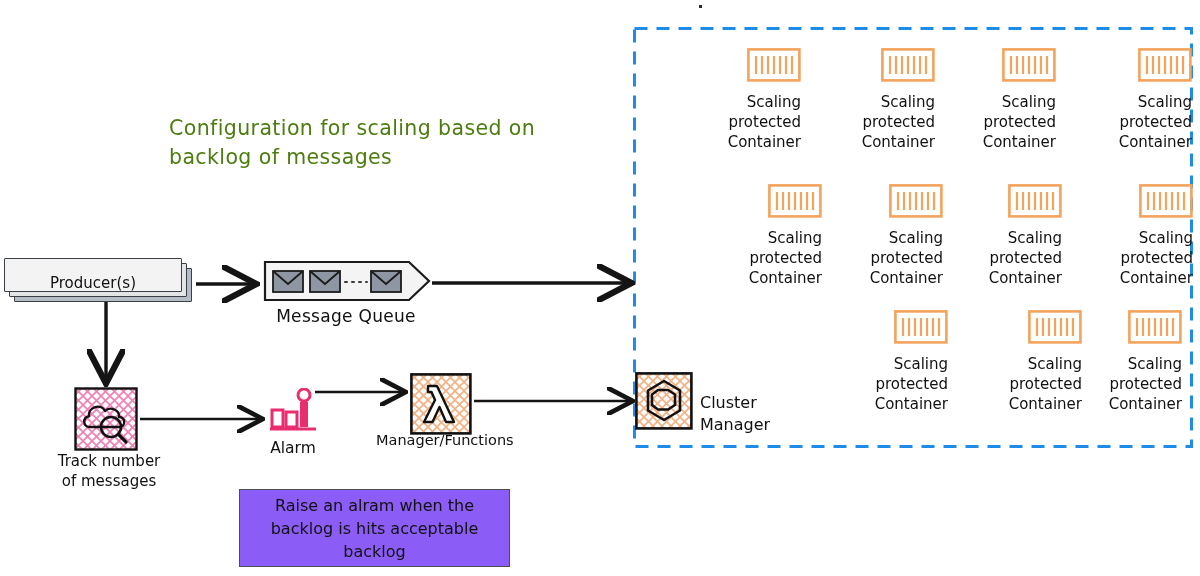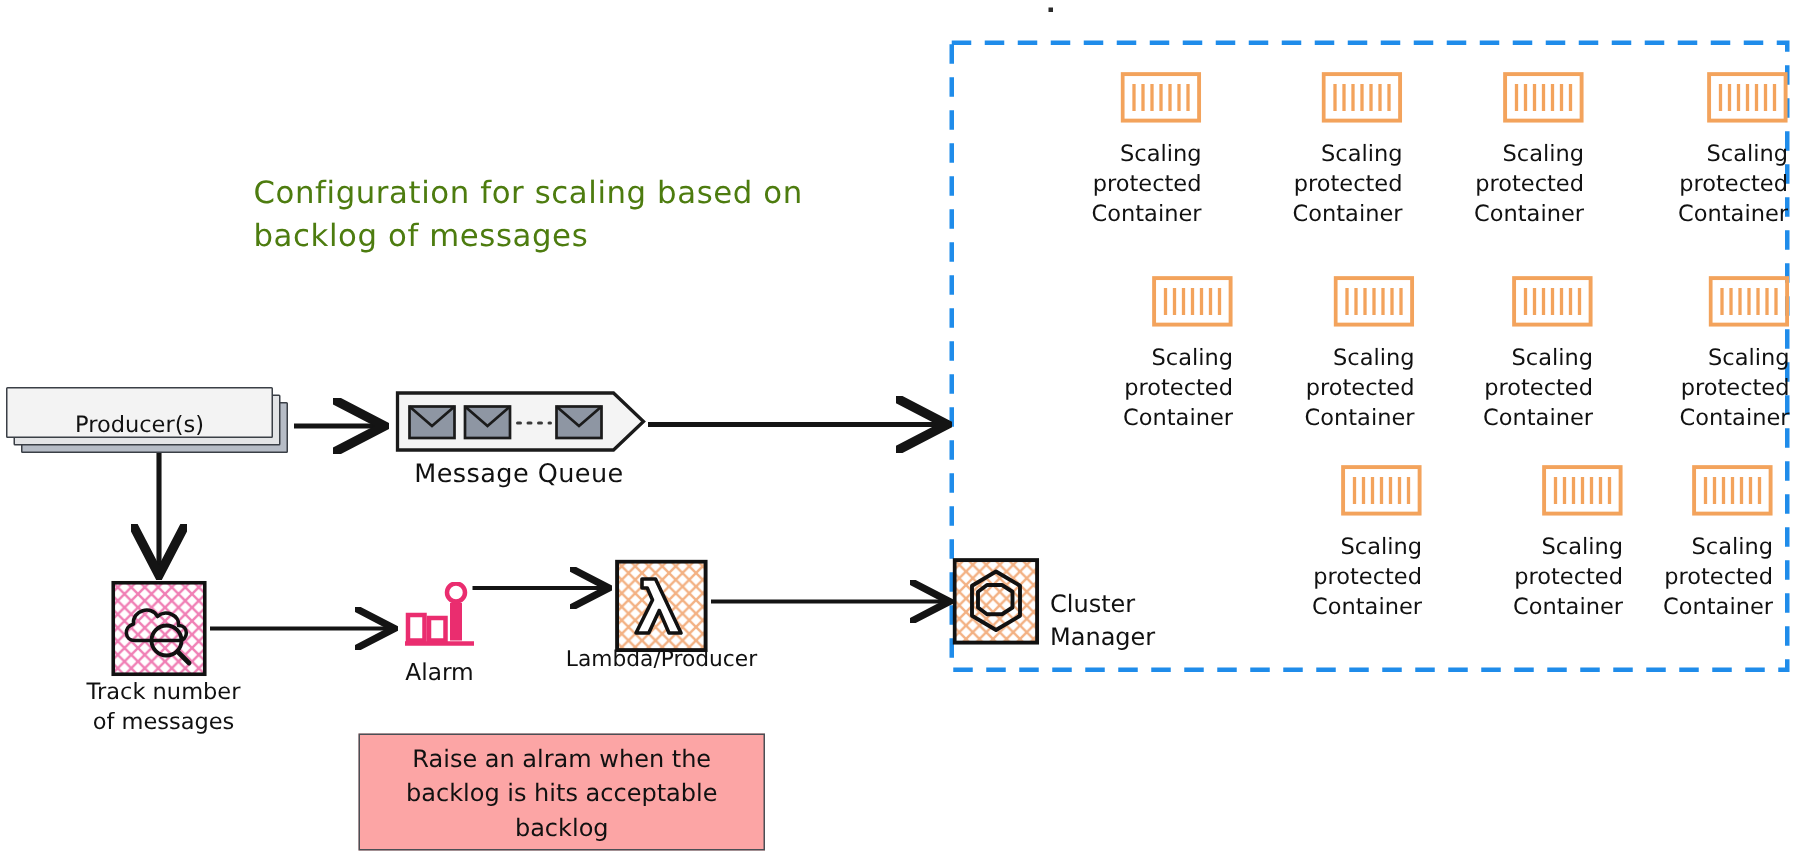--- a/index.html
+++ b/index.html
@@ -66,21 +66,21 @@
   .cnode{position:absolute;width:130px;text-align:right;}
   .cnode .cicon{width:54px;height:34px;}
   .cnode .clabel{
     margin-top:6px;font-size:15px;line-height:20px;color:#111;white-space:pre-line;
   }
 
   
   .note{
     position:absolute;left:239px;top:489px;width:271px;height:78px;
     box-sizing:border-box;
-    border:1.6px solid #4a4f55;background:#fca5a5;
+    border:1.6px solid #4a4f55;background:#8b5cf6;
     display:flex;align-items:center;justify-content:center;text-align:center;
     font-size:16px;line-height:23px;color:#111;white-space:pre-line;
     padding:0 8px;
   }
 
   .dot-artifact{
     position:absolute;left:699px;top:5px;width:3px;height:3px;background:#2b2b2b;
   }
 </style>
 </head>
@@ -180,21 +180,21 @@
       <defs>
         <pattern id="orghatch" width="9" height="9" patternUnits="userSpaceOnUse">
           <rect width="9" height="9" fill="#ffffff"></rect>
           <path d="M0 0 L9 9 M9 0 L0 9" stroke="#f3b183" stroke-width="1.6"></path>
         </pattern>
       </defs>
       <rect x="1.4" y="1.4" width="59" height="59" fill="url(#orghatch)" stroke="#111" stroke-width="2.6"></rect>
       <path d="M18 13 L27 13 L44 49 L36 49 L29.5 34 L22.5 49 L14 49 L25 27 L21.5 19 L18 19 Z" fill="#ffffff" stroke="#111" stroke-width="2.4" stroke-linejoin="round"></path>
     </svg>
   </div>
-  <div class="cap hand lam-cap">Lambda/Producer</div>
+  <div class="cap hand lam-cap">Manager/Functions</div>
 
   <div class="cm-box">
     <svg viewBox="0 0 58 58" width="58" height="58">
       <rect x="1.4" y="1.4" width="55" height="55" fill="url(#orghatch)" stroke="#111" stroke-width="2.6"></rect>
       <path d="M29 9 L45 18.5 L45 38.5 L29 48 L13 38.5 L13 18.5 Z" fill="none" stroke="#111" stroke-width="2.6" stroke-linejoin="round"></path>
       <path d="M33 18 L40 22.5 L40 33 L33 37.5 L23 37.5 L17 33 L17 22.5 L23 18 Z" fill="none" stroke="#111" stroke-width="2.6" stroke-linejoin="round"></path>
     </svg>
   </div>
   <div class="cap hand cm-cap">Cluster
 Manager</div>

